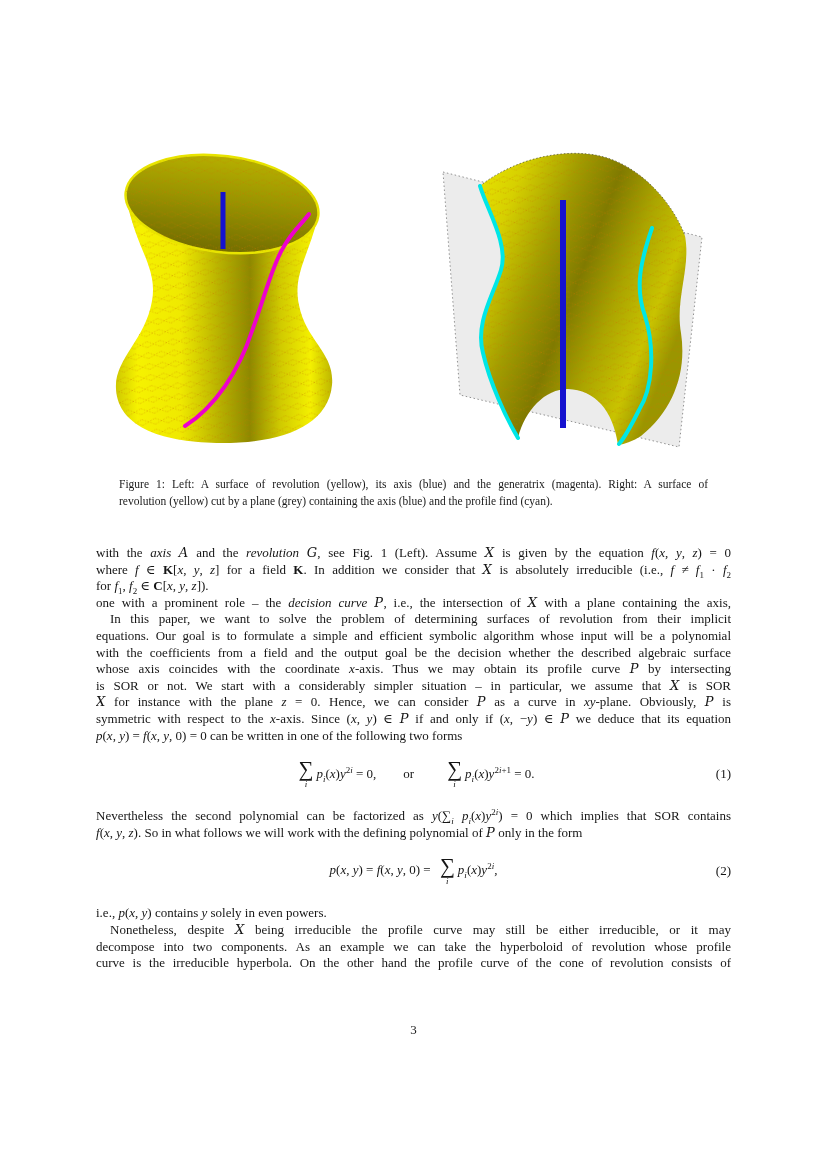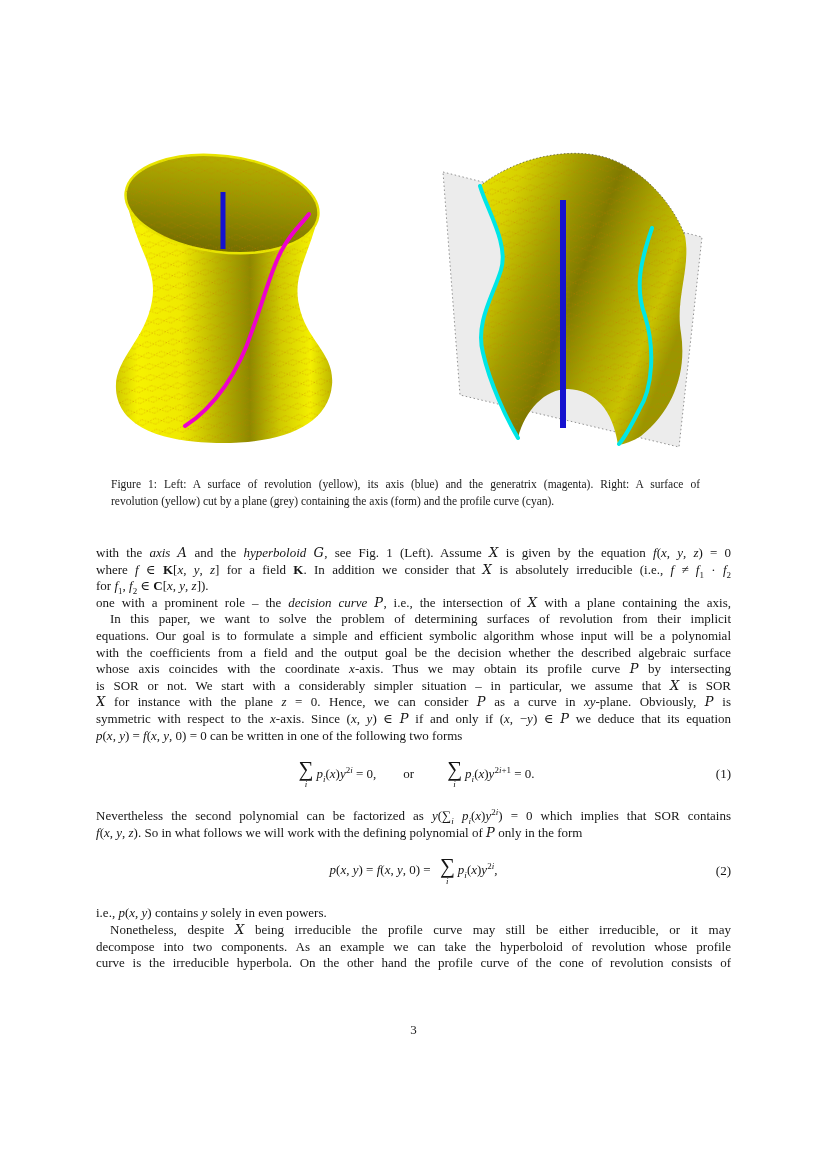--- a/index.html
+++ b/index.html
@@ -5,21 +5,21 @@
   html,body{margin:0;padding:0;background:#777;}
   .page{
     position:relative;width:827px;height:1169px;background:#ffffff;
     margin:0 auto;overflow:hidden;
     font-family:"Liberation Serif","DejaVu Serif",serif;color:#151515;
   }
   .fig{position:absolute;}
   .fig-left{left:100px;top:145px;}
   .fig-right{left:435px;top:148px;}
   .caption{
-    position:absolute;left:111px;top:477px;width:589px;
+    position:absolute;left:119px;top:477px;width:589px;
     font-size:11.5px;line-height:15.5px;color:#191919;
   }
   .body-text{
     position:absolute;left:96px;top:545px;width:635px;
     font-size:13px;line-height:16.6px;
   }
   .line{height:16.6px;overflow:hidden;}
   .j{text-align:justify;text-align-last:justify;}
   .ind{text-indent:14px;}
   .cal{font-style:italic;font-family:"DejaVu Serif",serif;letter-spacing:.3px;}
@@ -91,26 +91,26 @@
       <path d="M45,38 C80,10 130,0 165,8 C205,17 238,55 250,88 C256,120 240,150 246,185 C252,225 238,262 206,288 C198,293 190,296 183,297 C178,262 160,242 133,241 C110,241 90,262 83,290 C70,268 55,235 48,205 C40,175 58,148 66,122 C74,96 52,62 45,38 Z" fill="url(#mesh)"></path>
       <path d="M45,38 C80,10 130,0 165,8 C205,17 238,55 250,88" fill="none" stroke="#5a5a3a" stroke-width="0.8" stroke-dasharray="1.5 2"></path>
       <path d="M45,38 C52,62 74,96 66,122 C58,148 40,175 48,205 C55,235 70,268 83,290" fill="none" stroke-width="4" stroke-linecap="round" style="stroke:var(--cyan)"></path>
       <path d="M217,80 C205,115 200,140 210,168 C220,200 218,240 204,262 C197,276 191,288 184,296" fill="none" stroke-width="4" stroke-linecap="round" style="stroke:var(--cyan)"></path>
       <line x1="128" y1="52" x2="128" y2="280" stroke-width="6" style="stroke:var(--blue)"></line>
     </g>
   </svg>
 
   <div class="caption">
     <div class="line j">Figure 1: Left: A surface of revolution (yellow), its axis (blue) and the generatrix (magenta). Right: A surface of</div>
-    <div class="line">revolution (yellow) cut by a plane (grey) containing the axis (form) and the profile curve (cyan).</div>
+    <div class="line">revolution (yellow) cut by a plane (grey) containing the axis (blue) and the profile find (cyan).</div>
   </div>
 
   <div class="body-text">
       <div>
-        <div class="line j">with the <i>axis</i> <span class="cal">A</span> and the <i>hyperboloid</i> <span class="cal">G</span>, see Fig. 1 (Left). Assume <span class="cal">X</span> is given by the equation <i>f</i>(<i>x</i>, <i>y</i>, <i>z</i>) = 0</div>
+        <div class="line j">with the <i>axis</i> <span class="cal">A</span> and the <i>revolution</i> <span class="cal">G</span>, see Fig. 1 (Left). Assume <span class="cal">X</span> is given by the equation <i>f</i>(<i>x</i>, <i>y</i>, <i>z</i>) = 0</div>
         <div class="line j">where <i>f</i> ∈ <span class="bb">K</span>[<i>x</i>, <i>y</i>, <i>z</i>] for a field <span class="bb">K</span>. In addition we consider that <span class="cal">X</span> is absolutely irreducible (i.e., <i>f</i> ≠ <i>f</i><sub>1</sub> · <i>f</i><sub>2</sub></div>
         <div class="line">for <i>f</i><sub>1</sub>, <i>f</i><sub>2</sub> ∈ <span class="bb">C</span>[<i>x</i>, <i>y</i>, <i>z</i>]).</div>
       </div>
       <div>
         <div class="line j">one with a prominent role – the <i>decision curve</i> <span class="cal">P</span>, i.e., the intersection of <span class="cal">X</span> with a plane containing the axis,</div>
       </div>
       <div>
         <div class="line j ind">In this paper, we want to solve the problem of determining surfaces of revolution from their implicit</div>
         <div class="line j">equations.  Our goal is to formulate a simple and efficient symbolic algorithm whose input will be a polynomial</div>
         <div class="line j">with the coefficients from a field and the output goal be the decision whether the described algebraic surface</div>

